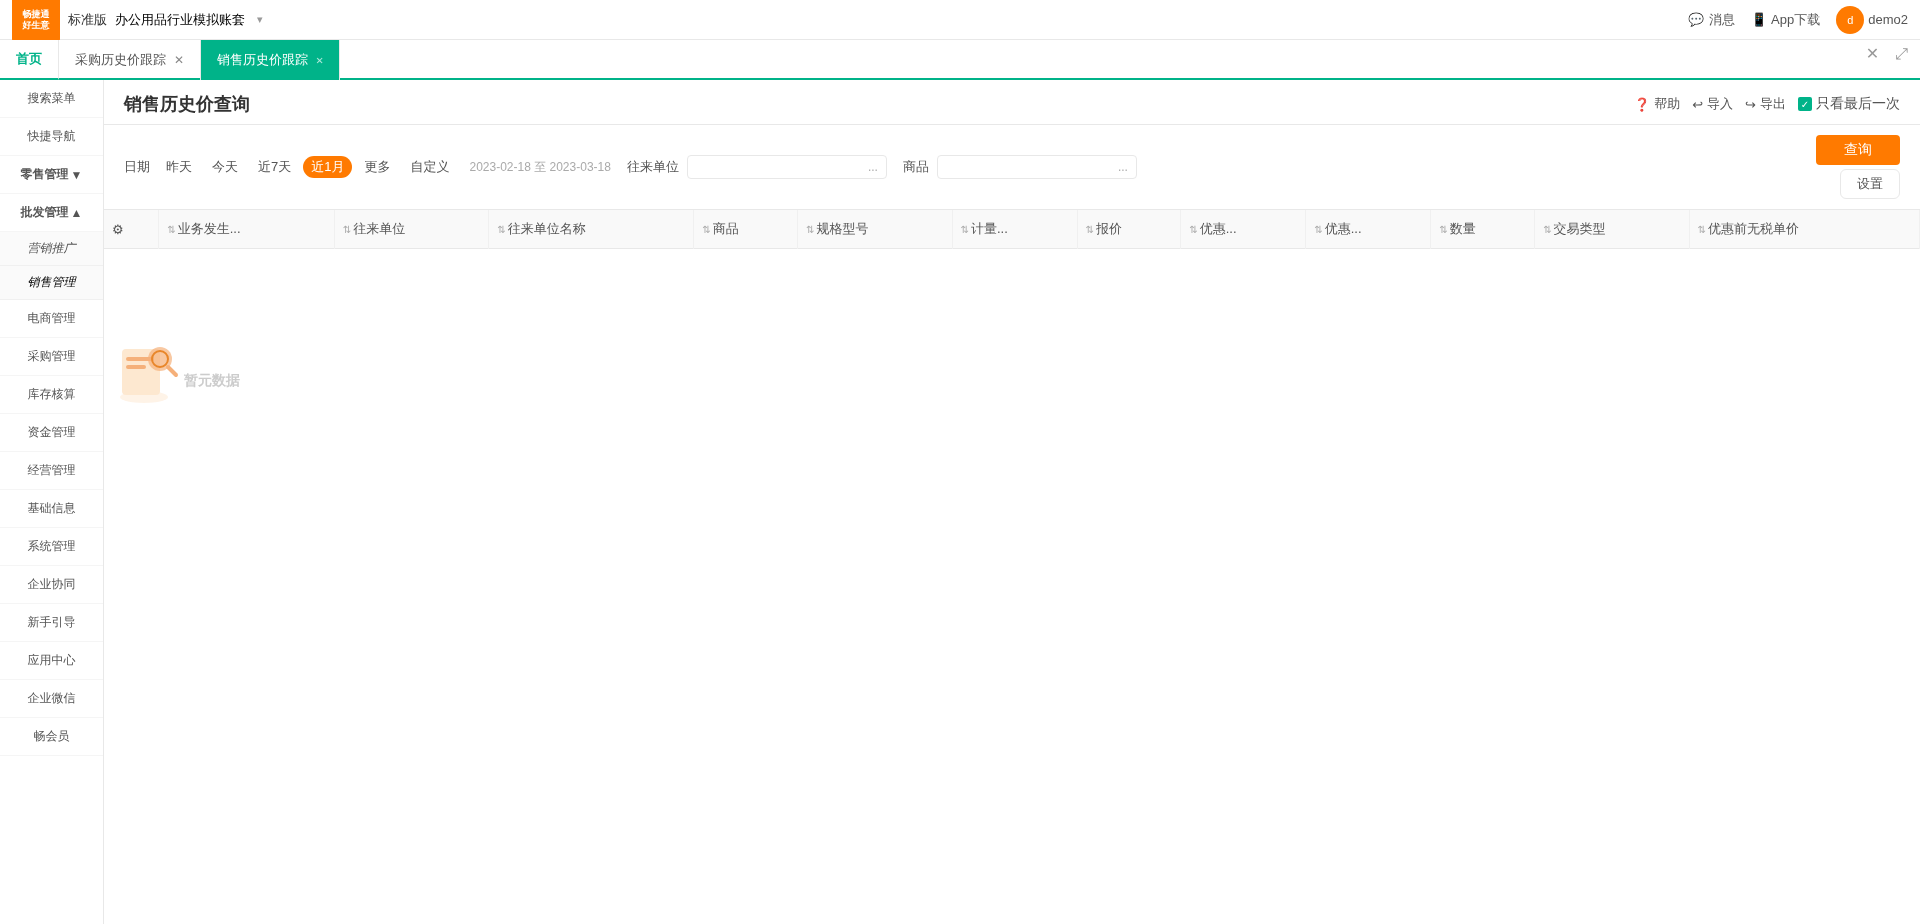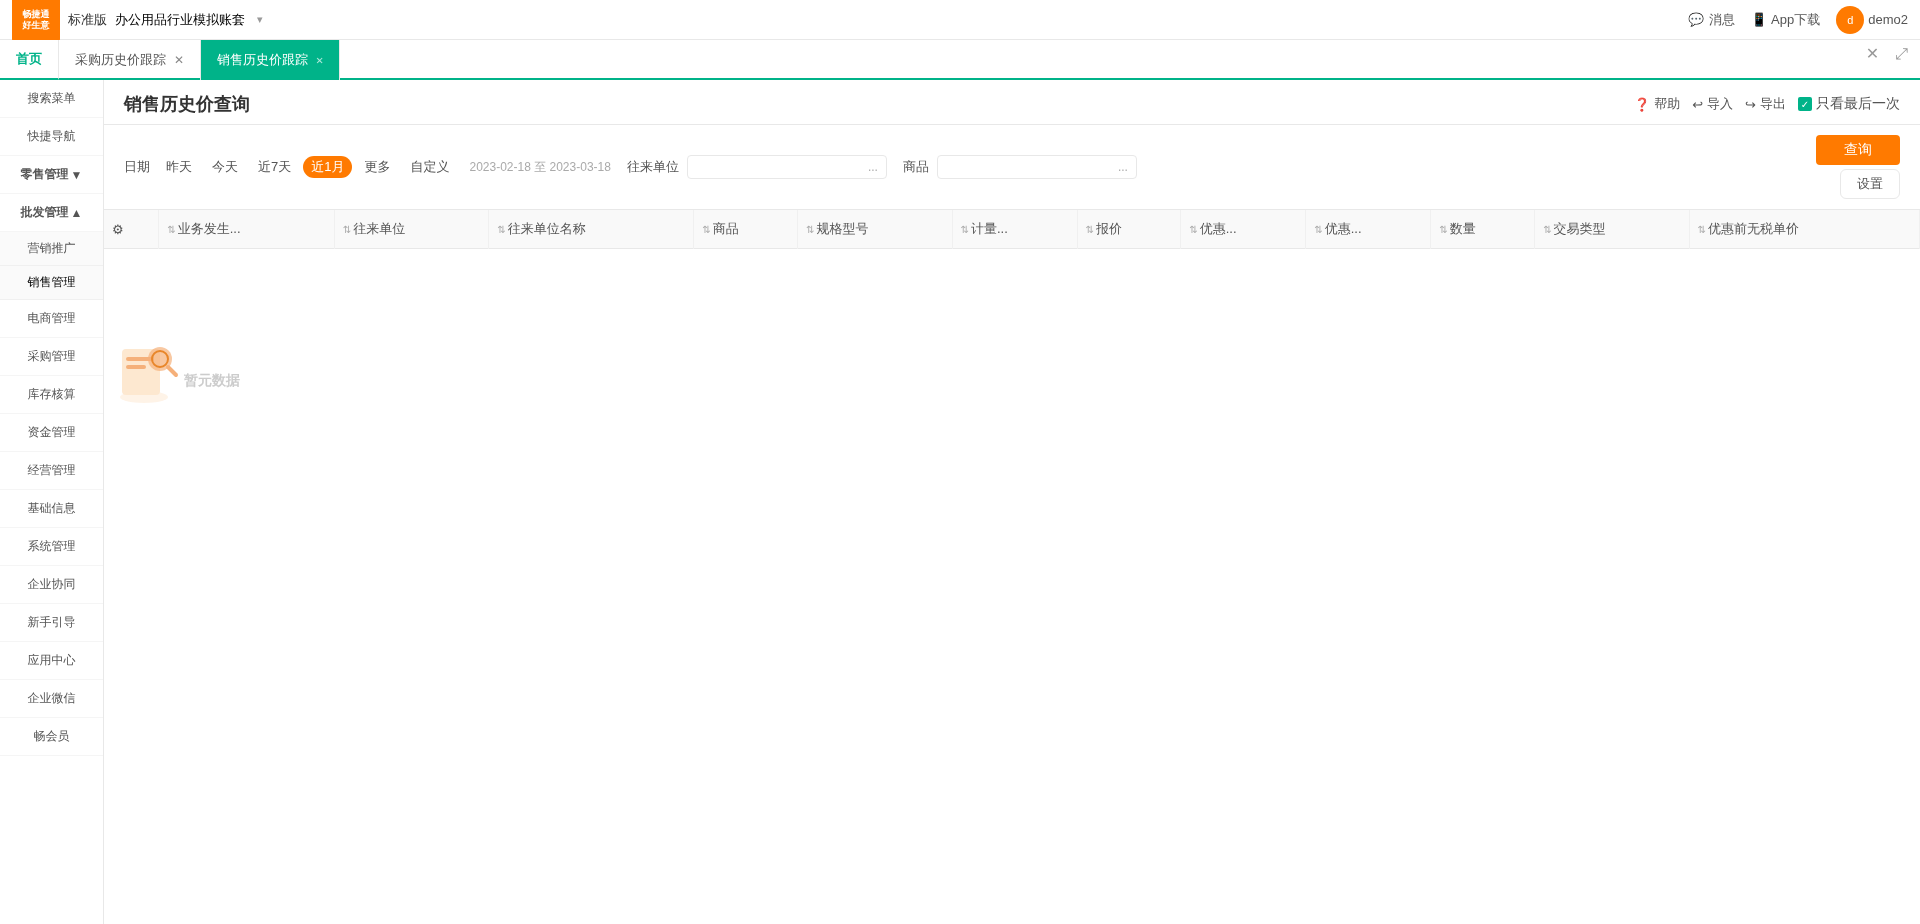--- a/index.html
+++ b/index.html
@@ -26,21 +26,21 @@
     .tabsbar-action-btn { font-size: 16px; color: #999; cursor: pointer; padding: 4px; }
 
     
     .main-layout { display: flex; flex: 1; overflow: hidden; }
 
     
     .sidebar { width: 104px; background: #fff; border-right: 1px solid #e8e8e8; display: flex; flex-direction: column; overflow-y: auto; flex-shrink: 0; }
     .sidebar-item { padding: 10px 0; text-align: center; cursor: pointer; color: #555; font-size: 12px; border-bottom: 1px solid #f5f5f5; }
     .sidebar-item .sidebar-label { font-size: 12px; }
     .sidebar-section { display: flex; align-items: center; justify-content: center; gap: 2px; padding: 10px 0; cursor: pointer; color: #555; font-size: 12px; border-bottom: 1px solid #f5f5f5; font-weight: bold; }
-    .sidebar-sub-item { padding: 8px 0; text-align: center; cursor: pointer; color: #555; font-size: 12px; background: #fafafa; border-bottom: 1px solid #f0f0f0; }
+    .sidebar-sub-item { padding: 8px 0; text-align: center; cursor: pointer; color: #555; font-size: 12px; background: #fafafa; border-bottom: 1px solid #f0f0f0; font-style: italic; }
     .sidebar-sub-item.active { color: #ff7a00; }
 
     
     .content { flex: 1; background: #bef264; overflow: hidden; display: flex; flex-direction: column; }
     .page-header { background: #fff; padding: 12px 20px 0 20px; border-bottom: 1px solid #e8e8e8; flex-shrink: 0; }
     .page-title-row { display: flex; align-items: center; justify-content: space-between; margin-bottom: 8px; }
     .page-title { font-size: 18px; font-weight: bold; color: #333; }
     .page-header-actions { display: flex; align-items: center; gap: 12px; }
     .header-action { display: flex; align-items: center; gap: 4px; color: #555; font-size: 13px; cursor: pointer; }
     .checkbox-label { display: flex; align-items: center; gap: 4px; font-size: 14px; color: #555; }

